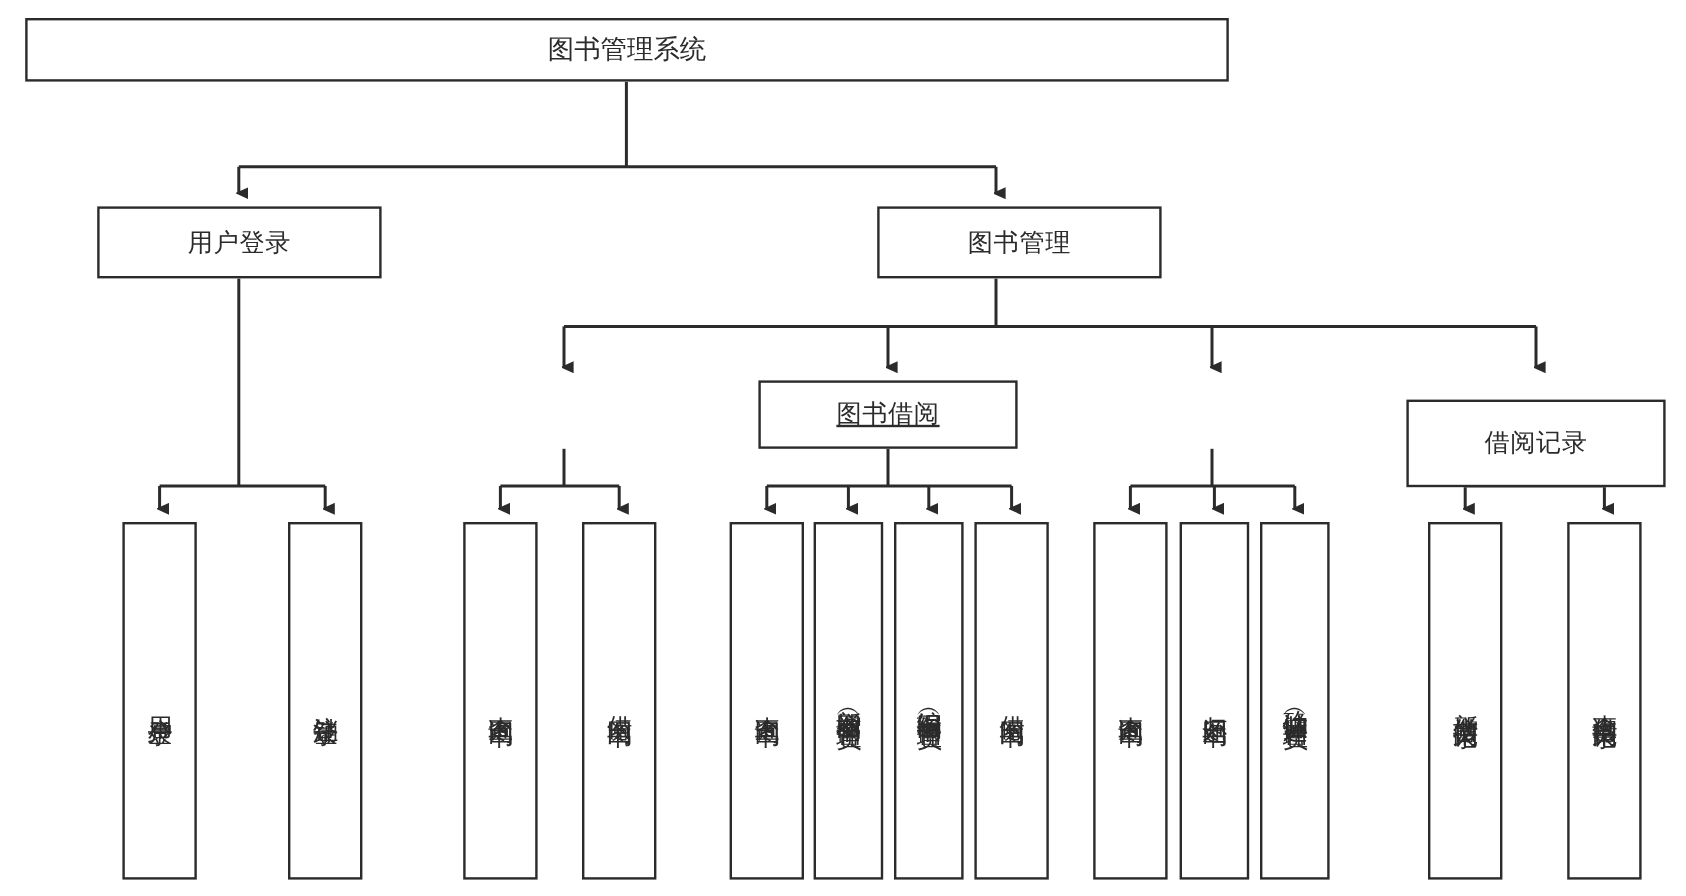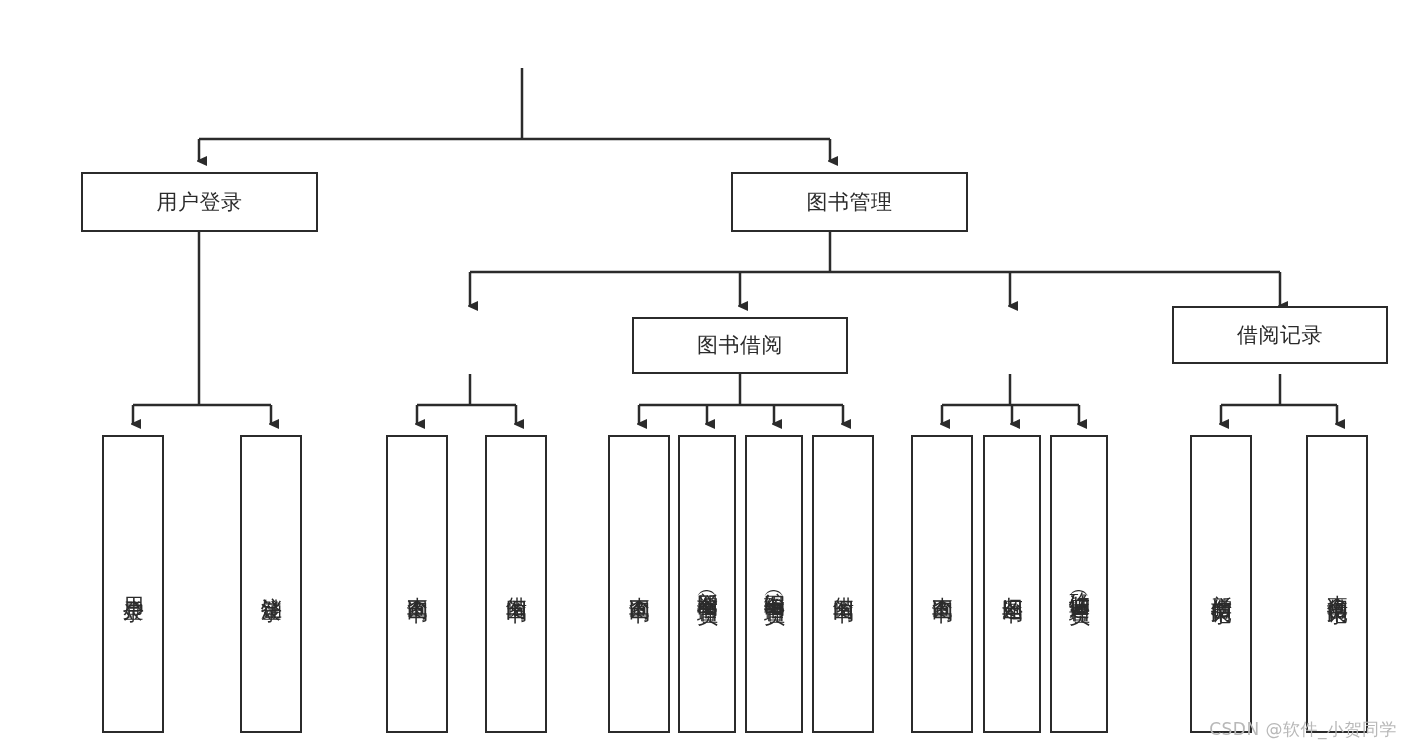--- a/index.html
+++ b/index.html
@@ -116,32 +116,35 @@
       <path d="M1012,405 L1012,424" marker-end="url(#arrow)"></path>
       <path d="M1079,405 L1079,424" marker-end="url(#arrow)"></path>
 
       <path d="M1280,374 L1280,405"></path>
       <path d="M1221,405 L1337,405"></path>
       <path d="M1221,405 L1221,424" marker-end="url(#arrow)"></path>
       <path d="M1337,405 L1337,424" marker-end="url(#arrow)"></path>
     </g>
   </svg>
 
+  <div class="node root" id="node-root" style="left: 21px; top: 15px; width: 1003px; height: 53px;">
+    <span>图书管理系统</span>
+  </div>
 
   <div class="node h" id="node-l2-0" style="left: 81px; top: 172px; width: 237px; height: 60px;">
     <span>用户登录</span>
   </div>
   <div class="node h" id="node-l2-1" style="left: 711px; top: 172px; width: 237px; height: 60px; margin-left: 20px;">
     <span>图书管理</span>
   </div>
 
-  <div class="node h" id="node-l3-1" style="left: 632px; top: 317px; width: 216px; height: 57px;">
+  <div class="node h" id="node-l3-1" style="left: 632px; top: 317px; width: 216px; height: 57px; text-decoration: underline;">
     <span>图书借阅</span>
   </div>
-  <div class="node h" id="node-l3-3" style="left: 1172px; top: 306px; width: 216px; height: 58px;">
+  <div class="node h" id="node-l3-3" style="left: 1172px; top: 333px; width: 216px; height: 73px;">
     <span>借阅记录</span>
   </div>
 
   <div class="node v" id="node-leaf-0" style="left: 102px; top: 435px; width: 62px; height: 298px;">
     <span class="vlabel">用户登录</span>
   </div>
   <div class="node v" id="node-leaf-1" style="left: 240px; top: 435px; width: 62px; height: 298px;">
     <span class="vlabel">注销登录</span>
   </div>
   <div class="node v" id="node-leaf-2" style="left: 386px; top: 435px; width: 62px; height: 298px;">
@@ -171,14 +174,13 @@
   <div class="node v" id="node-leaf-10" style="left: 1050px; top: 435px; width: 58px; height: 298px;">
     <span class="vlabel">确认归还（管理员）</span>
   </div>
   <div class="node v" id="node-leaf-11" style="left: 1190px; top: 435px; width: 62px; height: 298px;">
     <span class="vlabel">新增借阅记录</span>
   </div>
   <div class="node v" id="node-leaf-12" style="left: 1306px; top: 435px; width: 62px; height: 298px;">
     <span class="vlabel">查询借阅记录</span>
   </div>
 
-  <div class="watermark">CSDN @软件_小贺同学</div>
 </div>
 
 </body></html>

